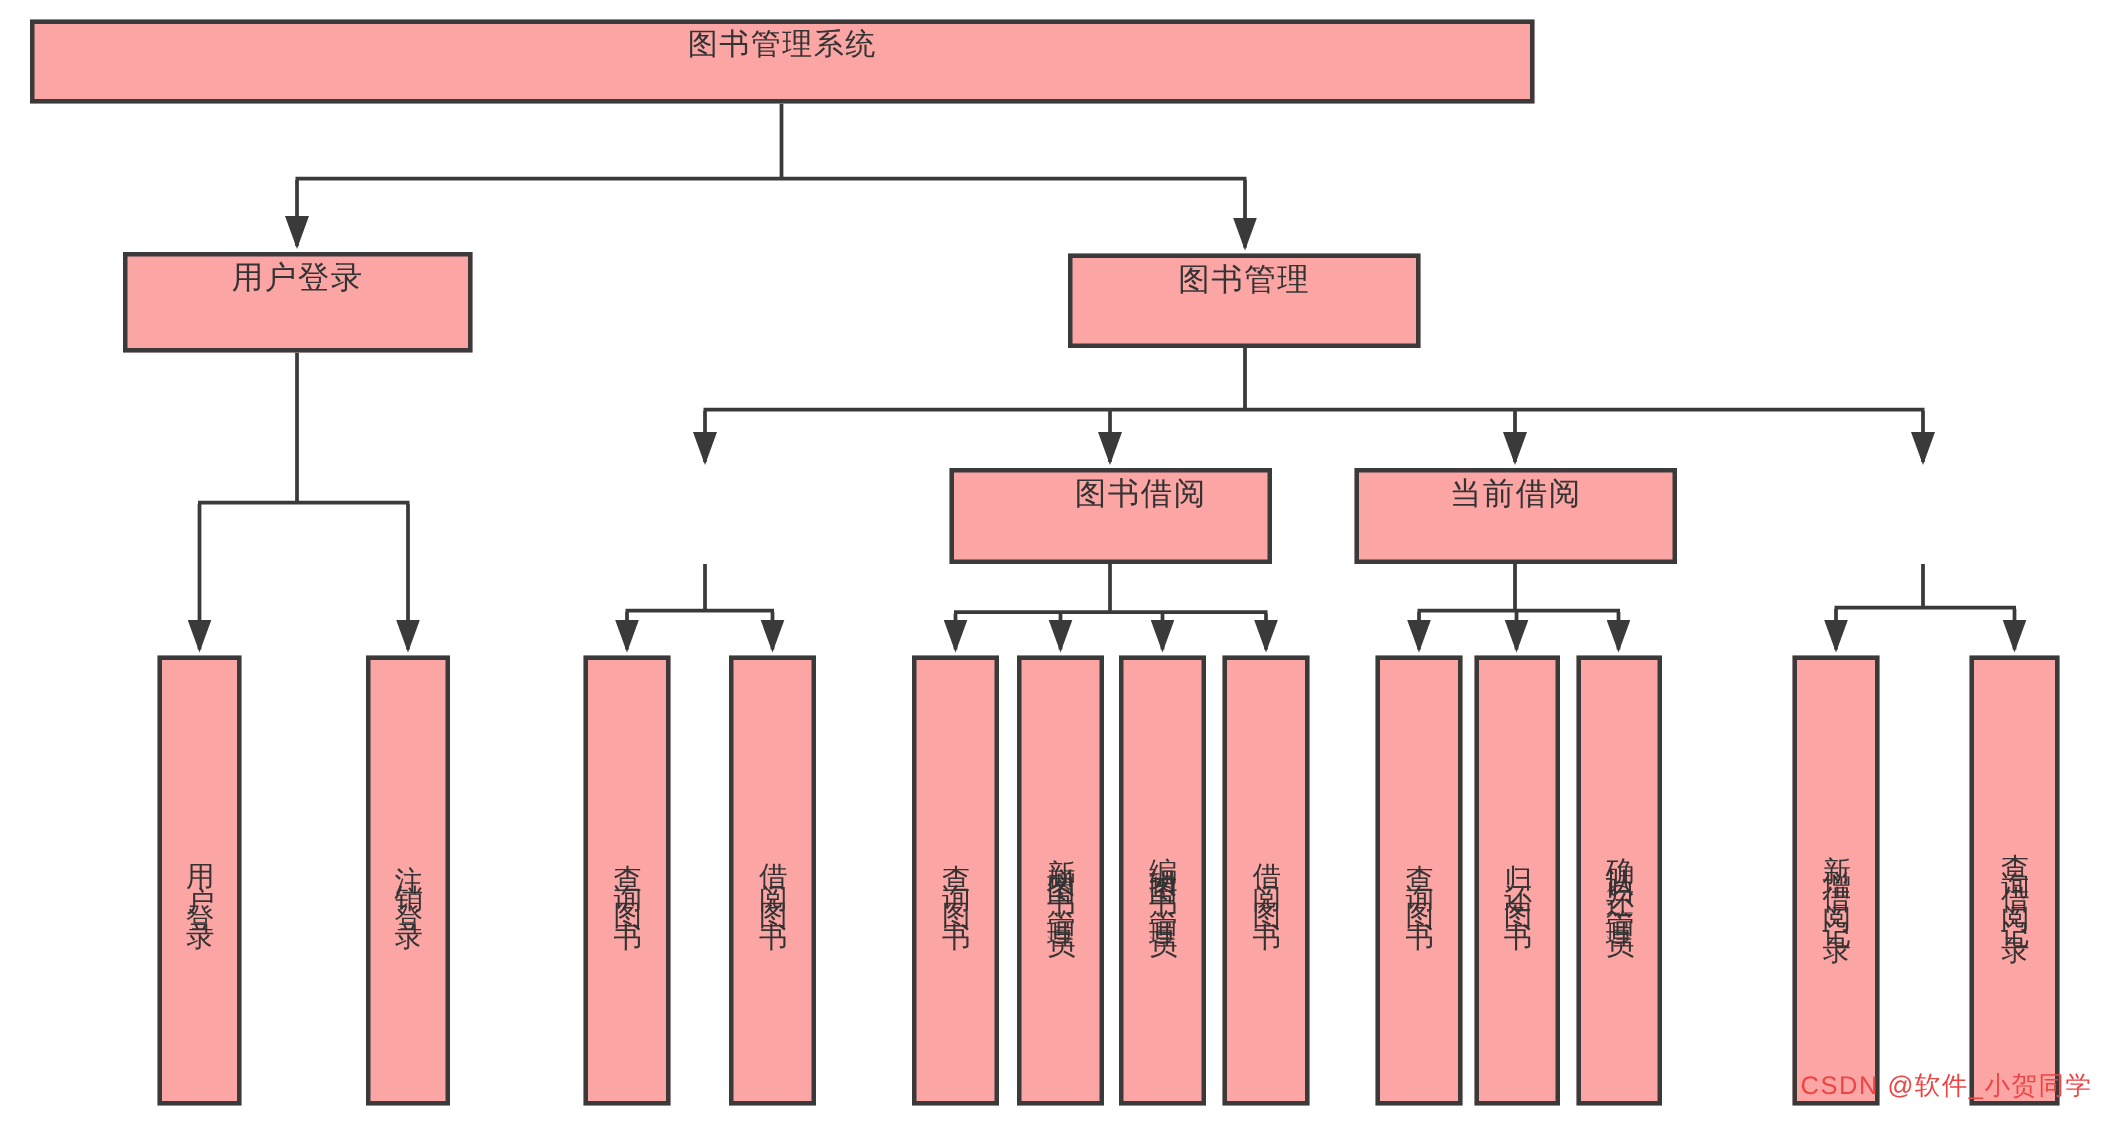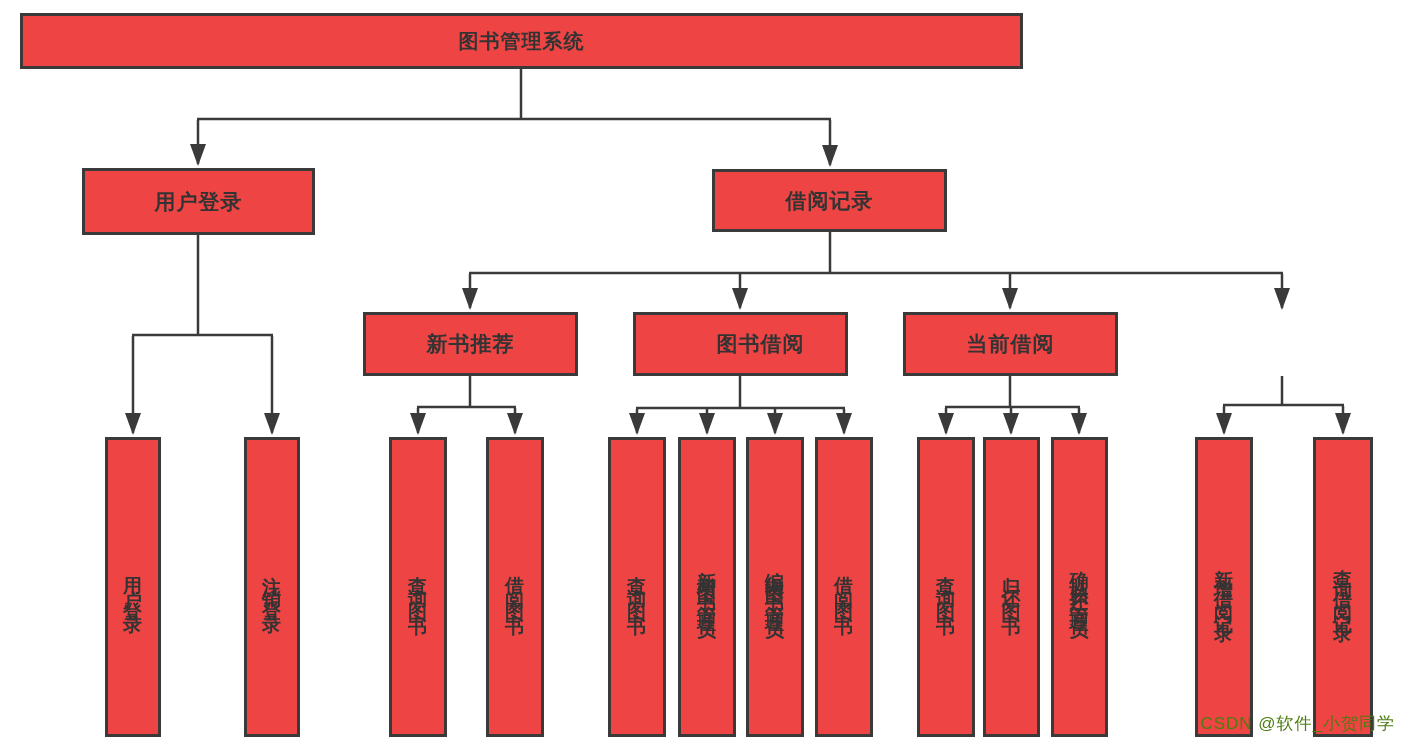--- a/index.html
+++ b/index.html
@@ -15,44 +15,42 @@
   .connector-layer {
     position: absolute;
     left: 0; top: 0;
     width: 1405px; height: 747px;
     pointer-events: none;
   }
   .box {
     position: absolute;
     box-sizing: border-box;
     border: 3px solid #3a3a3a;
-    background: #ef4444;
+    background: #fca5a5;
     display: flex;
-    align-items: center;
     justify-content: center;
     text-align: center;
-    font-weight: bold;
   }
   .hlabel { font-size: 21px; letter-spacing: 1px; white-space: nowrap; }
   .root-label { font-size: 20px; letter-spacing: 1px; }
   .vlabel {
     writing-mode: vertical-lr;
     text-orientation: mixed;
     font-size: 19px;
     line-height: 1;
   }
   .v4 { letter-spacing: 13px; }
   .v6 { letter-spacing: 11px; }
   .v9 { letter-spacing: 7px; }
   .watermark {
     position: absolute;
     right: 10px;
     bottom: 12px;
     font-size: 17px;
-    color: #4d7c0f;
+    color: #ef4444;
     letter-spacing: 1px;
     white-space: nowrap;
     z-index: 5;
   }
 </style>
 </head>
 <body>
 
 <div class="canvas">
 
@@ -107,26 +105,23 @@
   </svg>
 
   <div class="box" style="left:20px; top:13px; width:1003px; height:56px;">
     <span class="root-label">图书管理系统</span>
   </div>
 
   <div class="box" style="left:82px; top:168px; width:233px; height:67px;">
     <span class="hlabel">用户登录</span>
   </div>
   <div class="box" style="left:712px; top:169px; width:235px; height:63px;">
-    <span class="hlabel">借阅记录</span>
+    <span class="hlabel">图书管理</span>
   </div>
 
-  <div class="box" style="left:363px; top:312px; width:215px; height:64px;">
-    <span class="hlabel">新书推荐</span>
-  </div>
   <div class="box" style="left:633px; top:312px; width:215px; height:64px;padding-left:40px;">
     <span class="hlabel">图书借阅</span>
   </div>
   <div class="box" style="left:903px; top:312px; width:215px; height:64px;">
     <span class="hlabel">当前借阅</span>
   </div>
 
   <div class="box" style="left:105px; top:437px; width:56px; height:300px;">
     <span class="vlabel v4">用户登录</span>
   </div>

